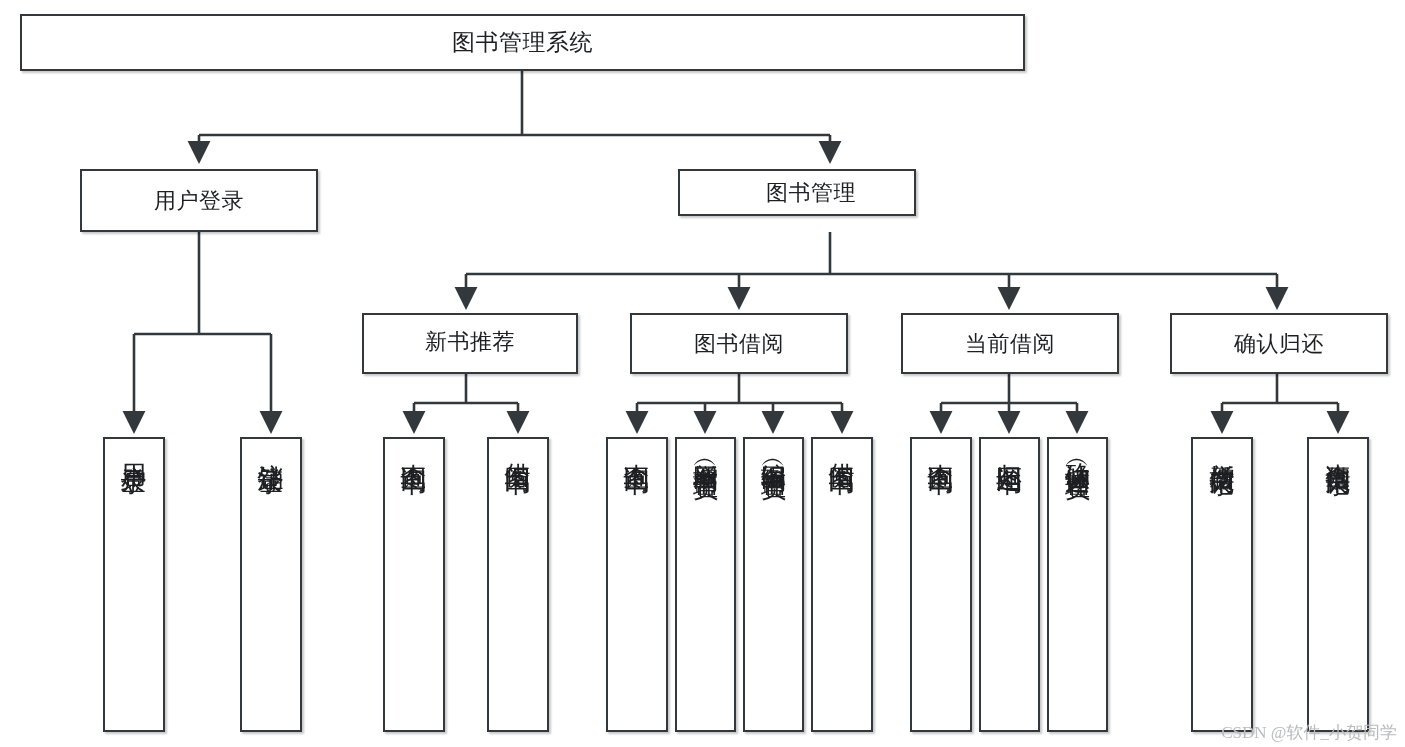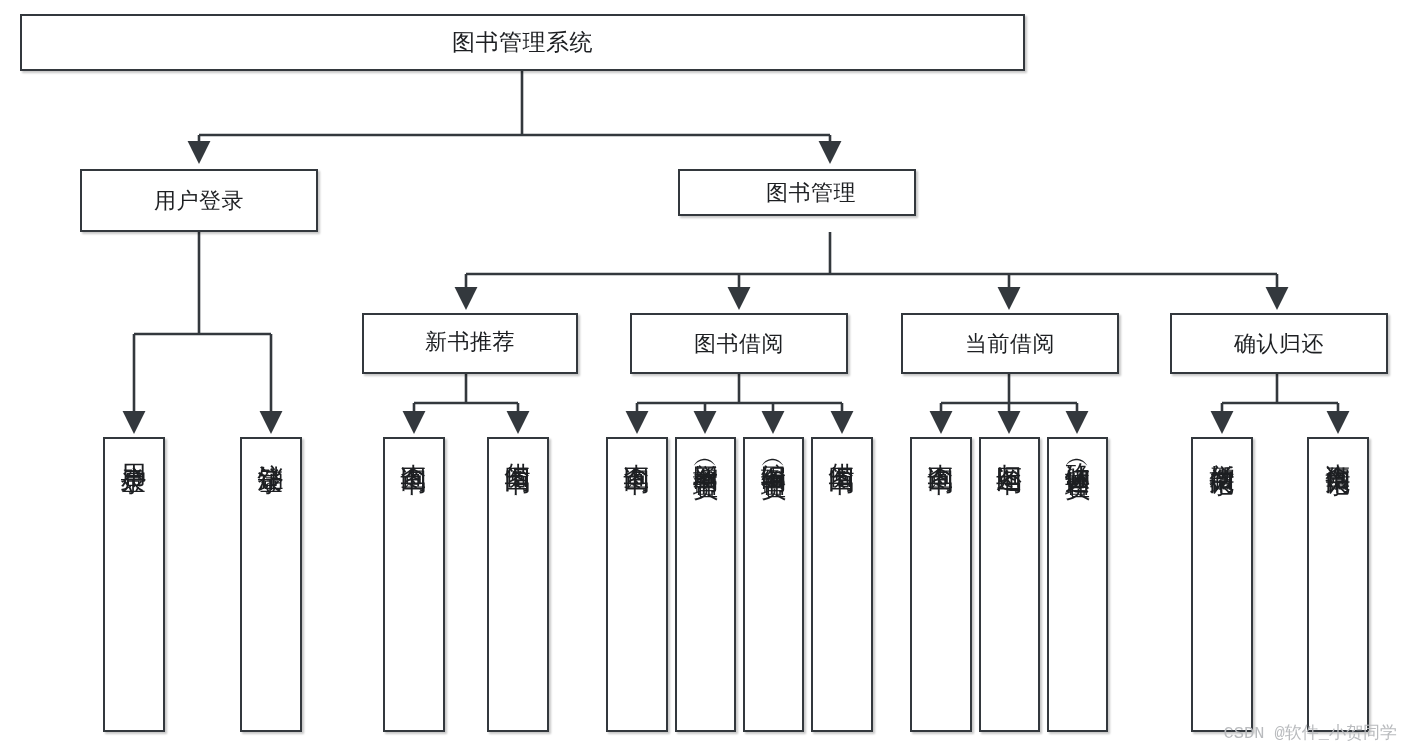--- a/index.html
+++ b/index.html
@@ -67,21 +67,21 @@
     font-size: 25px;
   }
   .watermark {
     position: absolute;
     right: 8px;
     bottom: 3px;
     font-size: 17px;
     color: #b9bbbe;
     white-space: nowrap;
     z-index: 5;
-    font-family: Liberation Mono, monospace;
+    font-family: Liberation Serif, serif;
   }
 </style>
 </head>
 <body>
 
 <div id="canvas">
 
   <svg class="wires" viewBox="0 0 1405 747">
     <defs>
       <marker id="arrow" viewBox="0 0 12 12" refX="10" refY="6" markerWidth="9" markerHeight="9" orient="auto-start-reverse">

